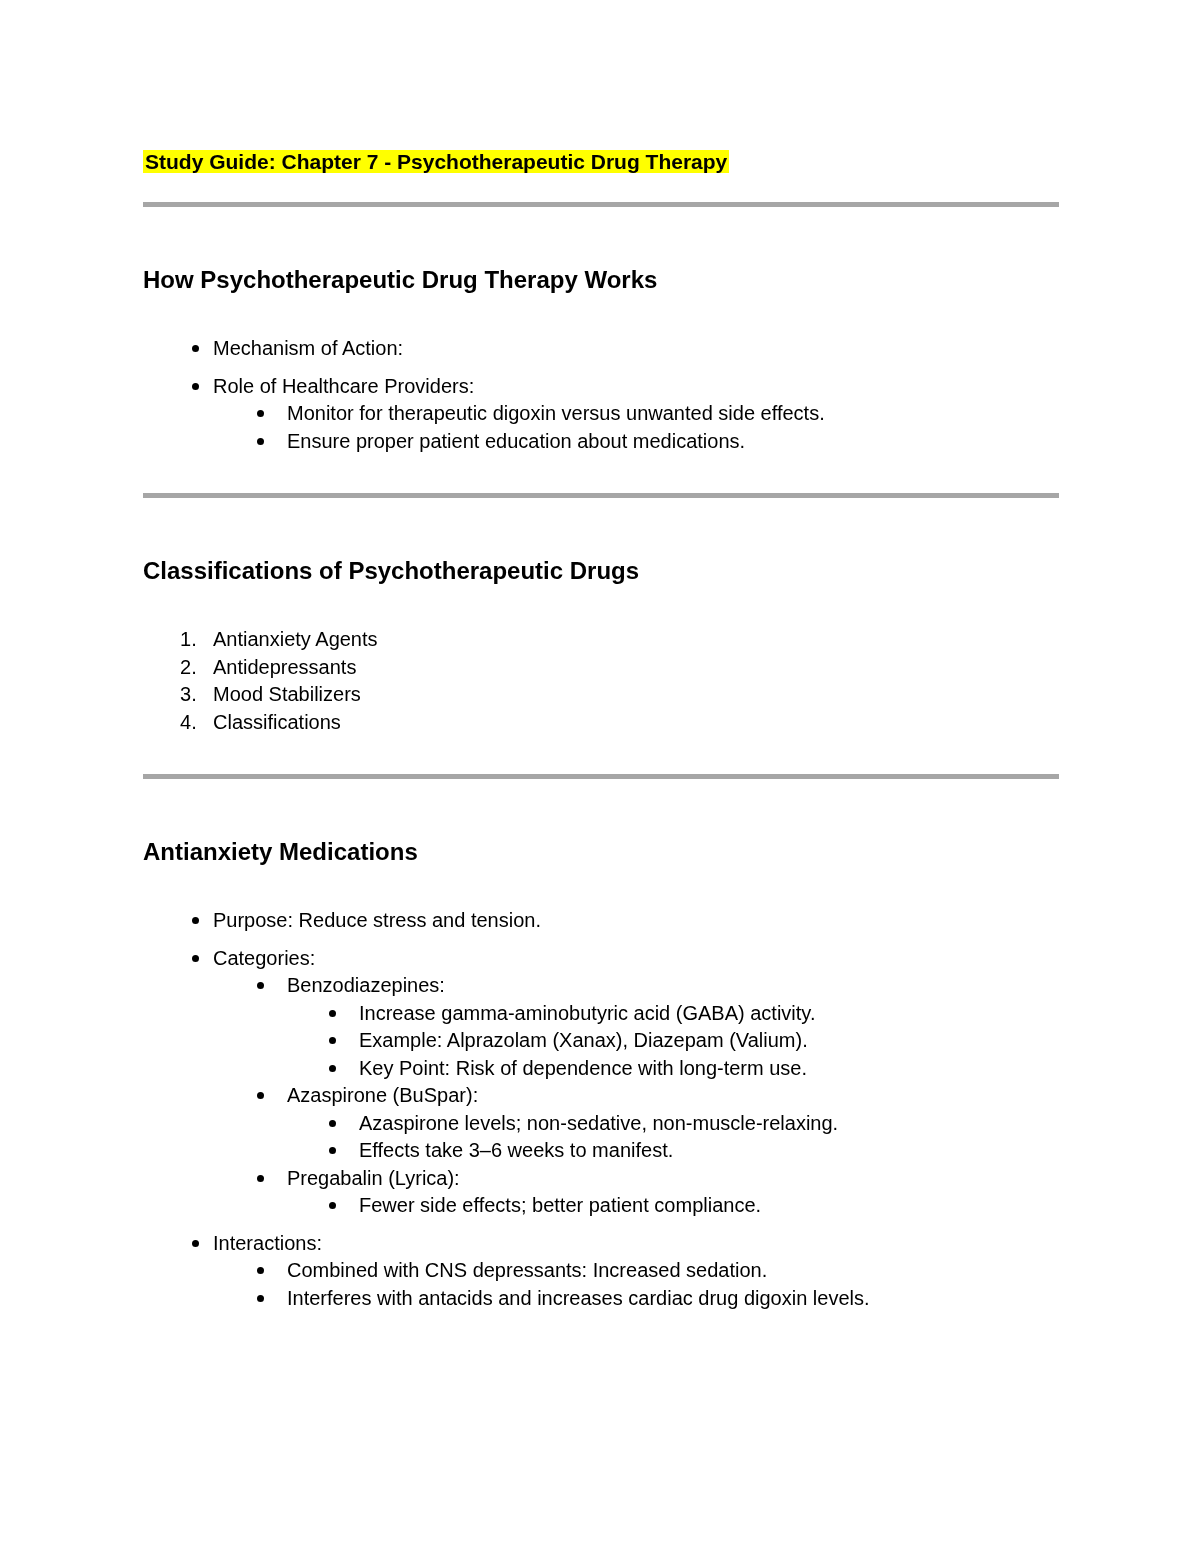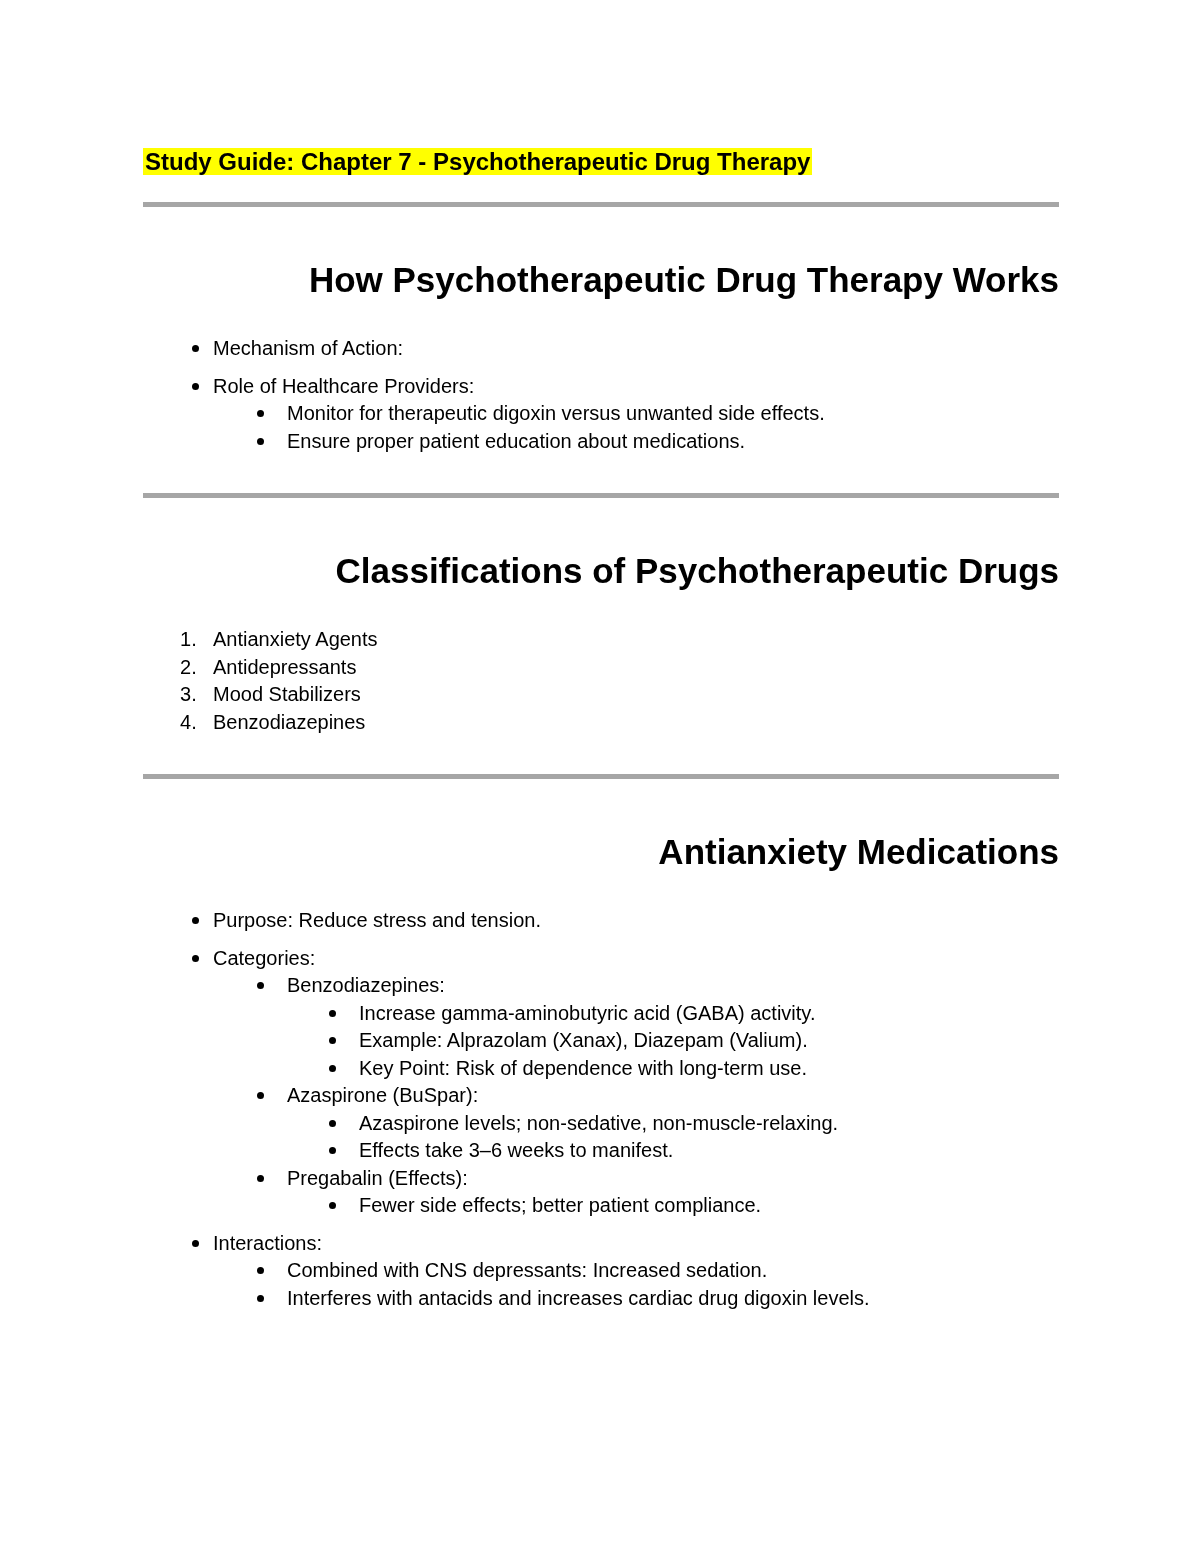--- a/index.html
+++ b/index.html
@@ -15,41 +15,40 @@
     margin: 0 auto;
     background: #ffffff;
     padding: 143px 141px 80px 143px;
     font-family: "Liberation Sans", "DejaVu Sans", sans-serif;
     font-size: 20px;
     line-height: 27.5px;
     color: var(--ink);
   }
   .title-line {
     margin: 0;
-    font-size: 24px;
+    font-size: 21px;
     line-height: 37px;
     font-weight: bold;
   }
   .hl {
     background: var(--hl);
     padding: 0 2px;
   }
   hr.rule {
     border: none;
     height: 5px;
     background: var(--rule);
     margin: 38px 0 0 0;
   }
   hr.rule.first { margin-top: 22px; }
   h2.section-heading {
-    font-size: 35px;
+    font-size: 24px;
     line-height: 30px;
     font-weight: bold;
     margin: 58px 0 40px 0;
-    text-align: right;
   }
   ul, ol { margin: 0; padding: 0; list-style: none; }
   li { position: relative; }
   .l1 > li { padding-left: 70px; margin-top: 10px; }
   .l2 > li { padding-left: 74px; }
   .l3 > li { padding-left: 72px; }
   .l1 > li::before,
   .l2 > li::before,
   .l3 > li::before {
     content: "";
@@ -98,21 +97,21 @@
   </section>
 
   <hr class="rule">
 
   <section>
     <h2 class="section-heading">Classifications of Psychotherapeutic Drugs</h2>
     <ol class="numbered">
       <li><span>Antianxiety Agents</span></li>
       <li><span>Antidepressants</span></li>
       <li><span>Mood Stabilizers</span></li>
-      <li><span>Benzodiazepines</span></li>
+      <li><span>Classifications</span></li>
     </ol>
   </section>
 
   <hr class="rule">
 
   <section>
     <h2 class="section-heading">Antianxiety Medications</h2>
     <ul class="l1">
       <li><span>Purpose: Reduce stress and tension.</span></li>
       <li>
@@ -127,21 +126,21 @@
             </ul>
           </li>
           <li>
             <span>Azaspirone (BuSpar):</span>
             <ul class="l3">
               <li><span>Azaspirone levels; non-sedative, non-muscle-relaxing.</span></li>
               <li><span>Effects take 3–6 weeks to manifest.</span></li>
             </ul>
           </li>
           <li>
-            <span>Pregabalin (Effects):</span>
+            <span>Pregabalin (Lyrica):</span>
             <ul class="l3">
               <li><span>Fewer side effects; better patient compliance.</span></li>
             </ul>
           </li>
         </ul>
       </li>
       <li>
         <span>Interactions:</span>
         <ul class="l2">
           <li><span>Combined with CNS depressants: Increased sedation.</span></li>

